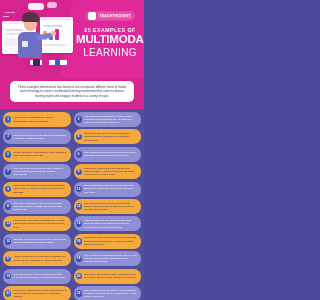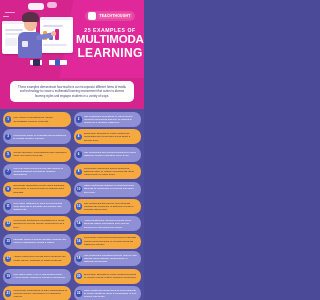--- a/index.html
+++ b/index.html
@@ -29,21 +29,21 @@
 
   
   .logo{display:inline-flex;align-items:center;gap:2px;background:rgba(255,255,255,.14);
         border-radius:6px;padding:1px 3px;}
   .logo-mark{width:8px;height:8px;border-radius:2px;position:relative;overflow:hidden;background:#fff;}
   .logo-text{font-size:3.4px;font-weight:bold;color:#ffffff;letter-spacing:.2px;
              background:#ef5aa8;border-radius:2px;padding:1px 2px;white-space:nowrap;}
 
   .kicker{font-size:5.2px;font-weight:bold;color:#ffffff;letter-spacing:.5px;margin-top:3px;}
   .title1{font-size:11.5px;font-weight:bold;color:#ffffff;letter-spacing:-.2px;line-height:1;margin-top:1px;}
-  .title2{font-size:12px;font-weight:bold;color:#ffffff;letter-spacing:.3px;line-height:1.1;margin-top:1px;text-align:center;}
+  .title2{font-size:10px;font-weight:normal;color:#ffffff;letter-spacing:.3px;line-height:1.1;margin-top:1px;text-align:center;}
 
   
   .intro-wrap{background:#d6248f;padding:3px 10px 7px;}
   .intro{background:#ffffff;border-radius:5px;padding:4px 6px;
          font-size:2.9px;line-height:1.5;color:#3c3c6e;text-align:center;}
 
   
   .list-sec{background:#4f4f9e;padding:3px 3px 4px;}
   .cols{display:flex;gap:3px;align-items:flex-start;}
   .col{flex:1;display:flex;flex-direction:column;gap:2.4px;}

